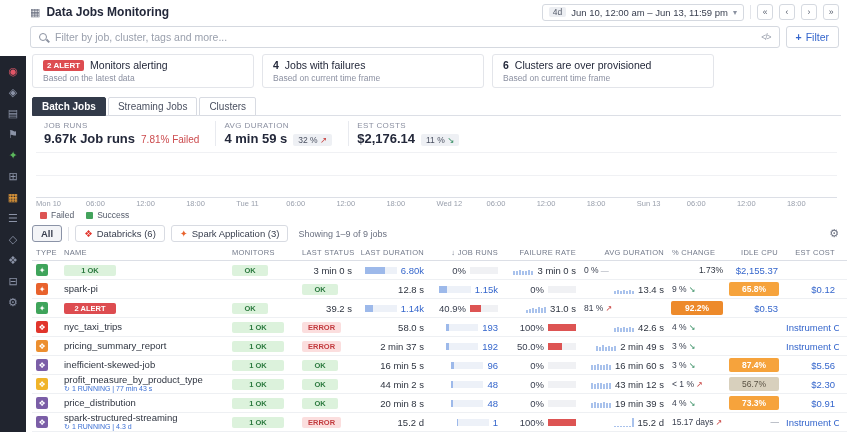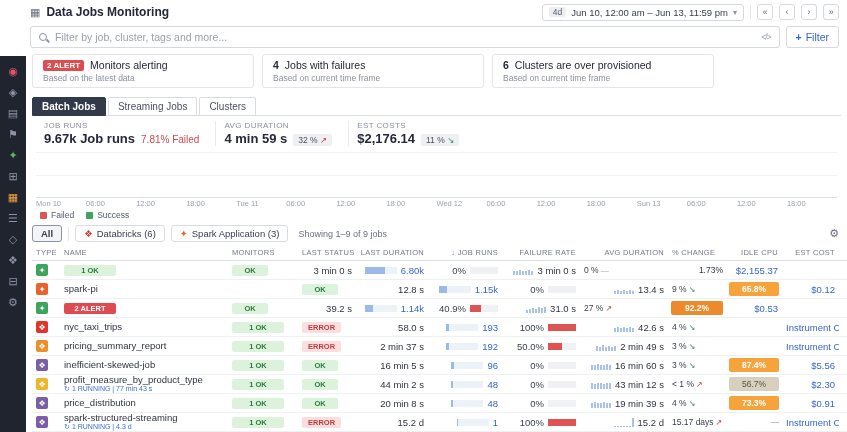--- a/index.html
+++ b/index.html
@@ -765,21 +765,21 @@
             <i style="height: 2.6px;"></i>
             <i style="height: 3.9px;"></i>
             <i style="height: 5.2px;"></i>
             <i style="height: 3.9px;"></i>
             <i style="height: 6.5px;"></i>
             <i style="height: 5.2px;"></i>
             <i style="height: 6.5px;"></i>
           </span>
       <span class="avg-val">31.0 s</span>
     </div>
-    <div class="c chg d-up"><span class="chg-val">27 %</span><span class="chg-arrow">↗</span></div>
+    <div class="c chg d-up"><span class="chg-val">81 %</span><span class="chg-arrow">↗</span></div>
     <div class="c idlec">
           <span class="idle v-orange-dark">92.2%</span>
         </div>
     <div class="c r"><span class="cost-link">$0.53</span></div>
   </div>
       <div class="grid trow">
     <div class="c"><span class="type-icon" style="background: rgb(225, 53, 44);">❖</span></div>
     <div class="c namec">
       <span class="jname">nyc_taxi_trips</span>
 

